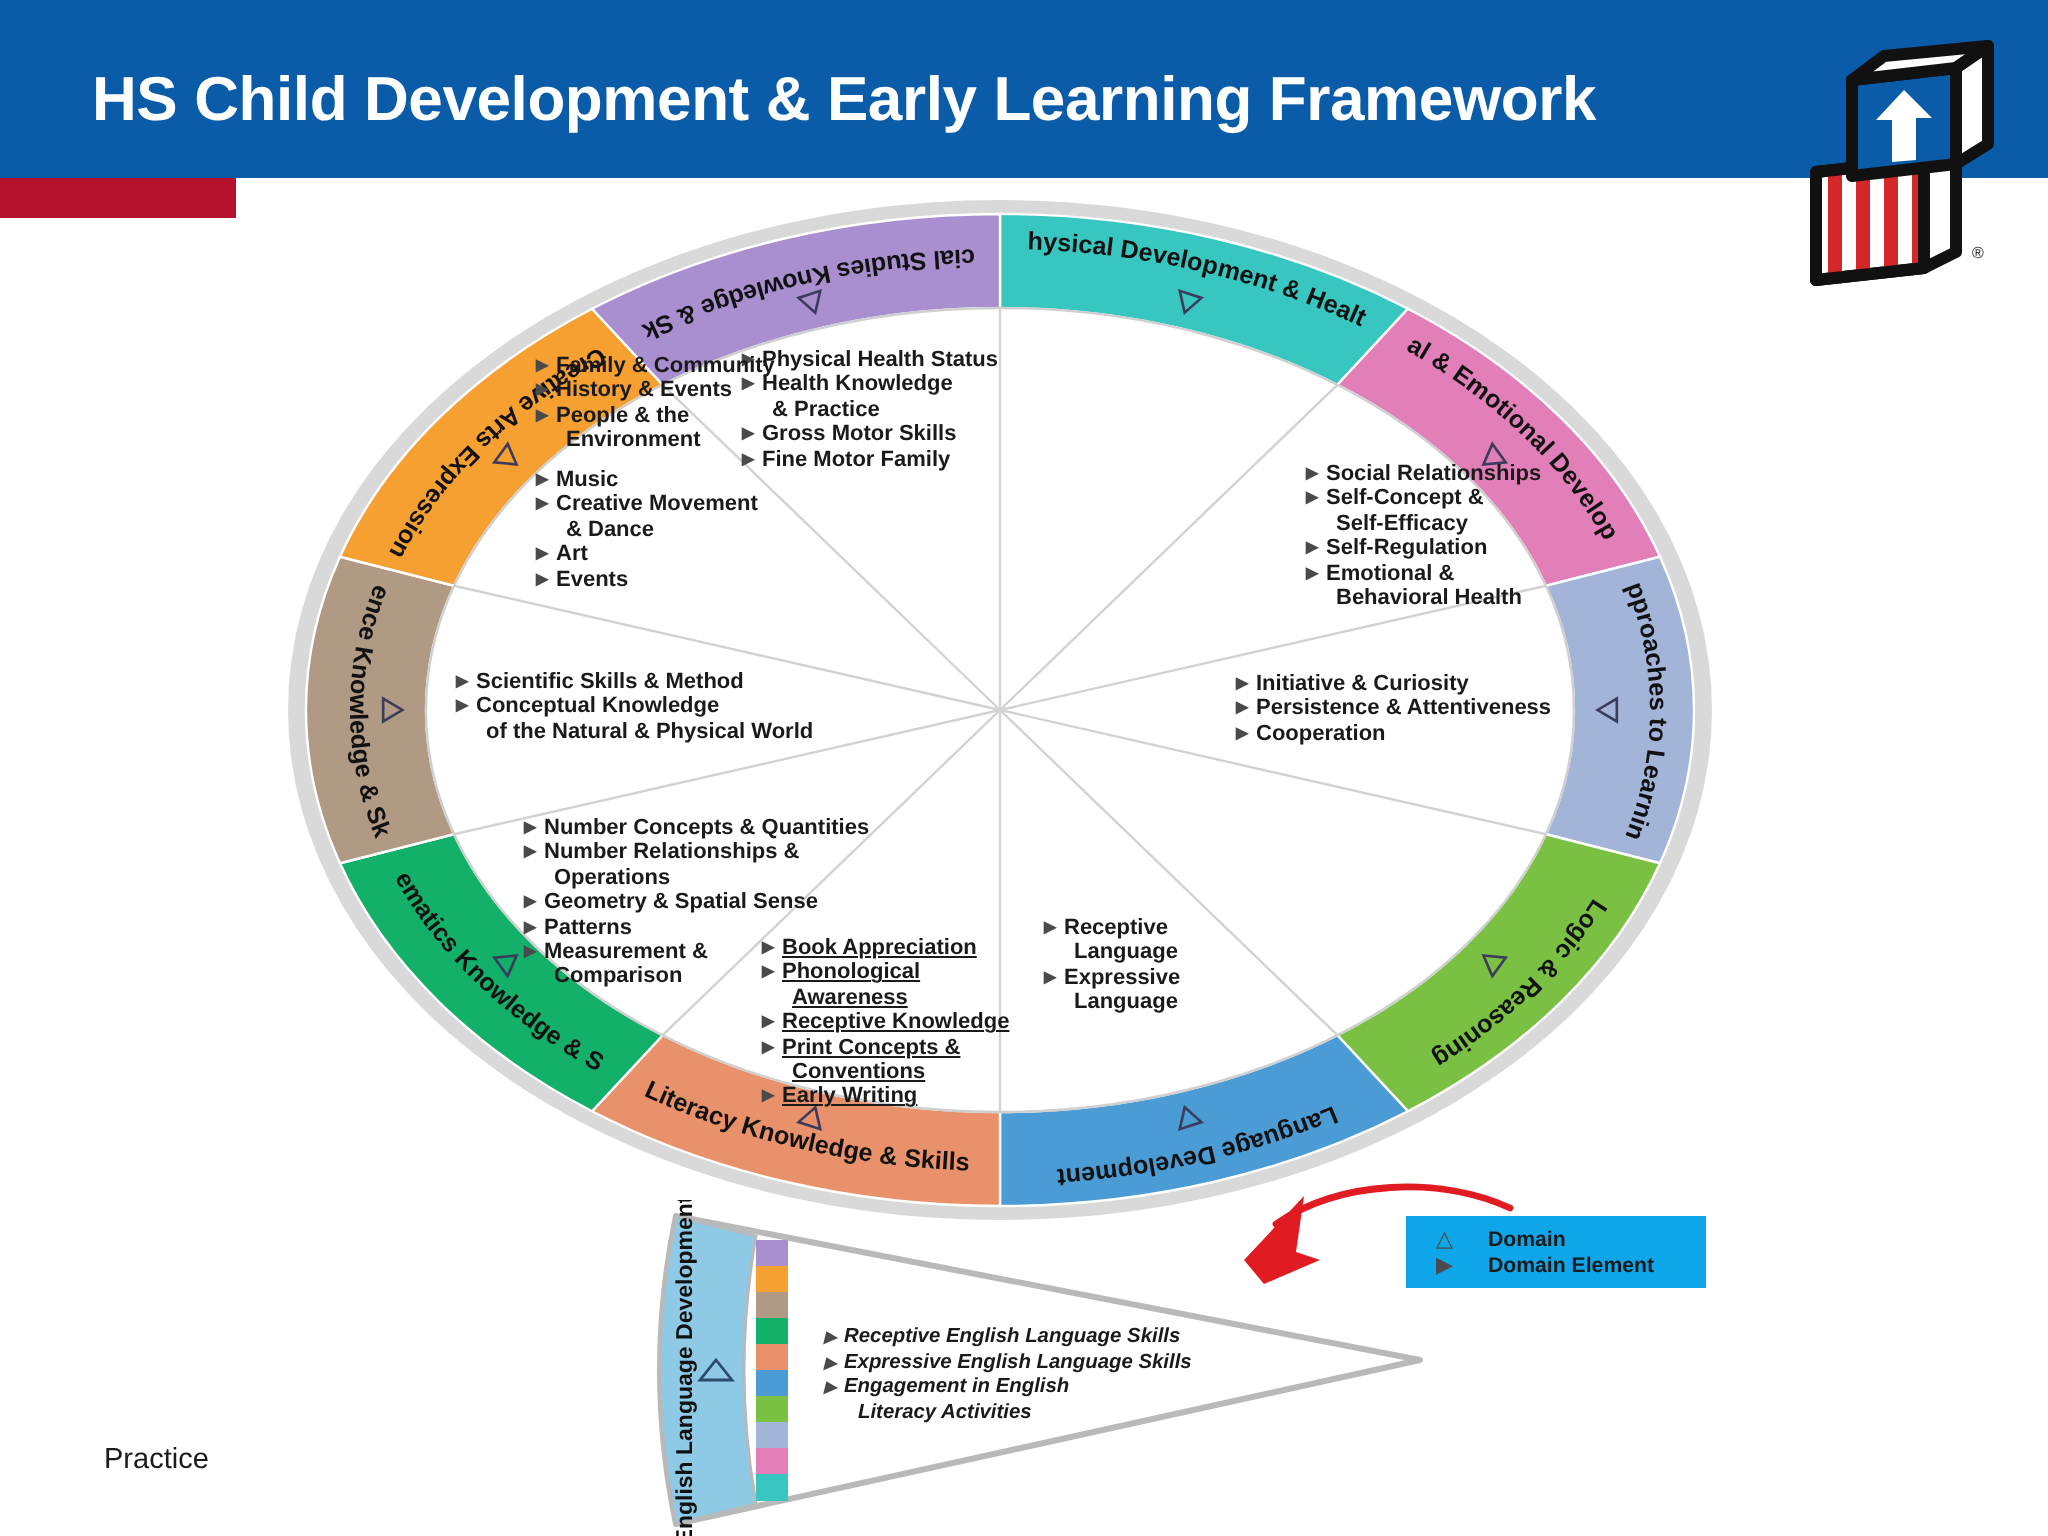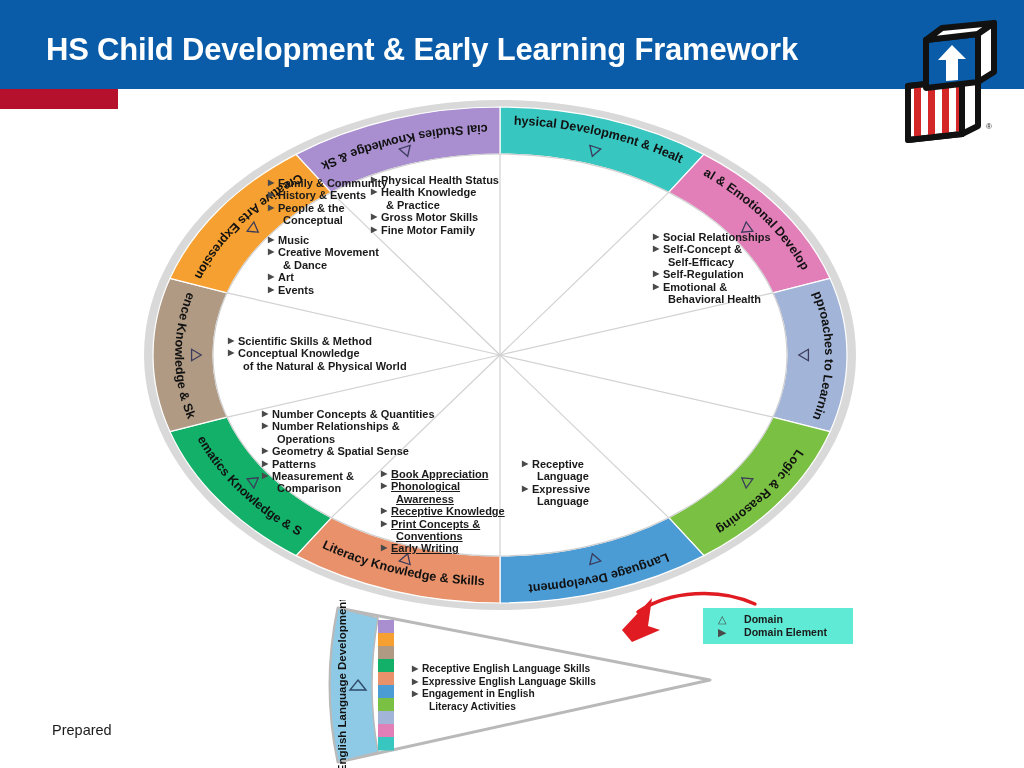--- a/index.html
+++ b/index.html
@@ -80,33 +80,33 @@
   
   .wedge {
     position: absolute; left: 320px; top: 600px;
     width: 400px; height: 168px;
   }
   .wedge-list {
     position: absolute; left: 412px; top: 663px;
     font-size: 10.2px; font-weight: bold; color: #1a1a1a;
     line-height: 12.6px; white-space: nowrap;
   }
-  .wedge-list div { position: relative; padding-left: 10px; }
+  .wedge-list div { position: relative; padding-left: 10px; font-style: italic; }
   .wedge-list div::before {
     content: "\25B6"; position: absolute; left: 0; top: 0;
     font-size: 8px; color: #4a4a4a;
   }
   .wedge-list div.cont { padding-left: 17px; }
   .wedge-list div.cont::before { content: ""; }
 
   
   .legend {
     position: absolute; left: 703px; top: 608px;
     width: 150px; height: 36px;
-    background: #5eead4;
+    background: #0ea5e9;
   }
   .legend-row {
     position: absolute;
     font-size: 10.6px; font-weight: bold; color: #1a1a1a;
     white-space: nowrap;
   }
   .legend-row.r1 { left: 15px; top: 5px; }
   .legend-row.r2 { left: 15px; top: 18px; }
   .legend-glyph {
     display: inline-block; width: 26px; color: #4a4a4a;
@@ -256,20 +256,25 @@
 
   <div class="elist" style="left:653px; top:231px;">
     <div>Social Relationships</div>
     <div>Self-Concept &amp;</div>
     <div class="cont">Self-Efficacy</div>
     <div>Self-Regulation</div>
     <div>Emotional &amp;</div>
     <div class="cont">Behavioral Health</div>
   </div>
 
+  <div class="elist" style="left:618px; top:336px;">
+    <div>Initiative &amp; Curiosity</div>
+    <div>Persistence &amp; Attentiveness</div>
+    <div>Cooperation</div>
+  </div>
 
 
   <div class="elist" style="left:522px; top:458px;">
     <div>Receptive</div>
     <div class="cont">Language</div>
     <div>Expressive</div>
     <div class="cont">Language</div>
   </div>
 
   <div class="elist" style="left:381px; top:468px;text-decoration:underline;">
@@ -303,21 +308,21 @@
     <div>Creative Movement</div>
     <div class="cont">&amp; Dance</div>
     <div>Art</div>
     <div>Events</div>
   </div>
 
   <div class="elist" style="left:268px; top:177px;">
     <div>Family &amp; Community</div>
     <div>History &amp; Events</div>
     <div>People &amp; the</div>
-    <div class="cont">Conceptual</div>
+    <div class="cont">Environment</div>
   </div>
 
   <div class="wedge">
     <svg width="400" height="170" viewBox="0 0 400 170">
 
       <path d="M 18,8 L 390,80 L 18,162 Q 2,85 18,8 Z" fill="#ffffff" stroke="#b9b9b9" stroke-width="3" stroke-linejoin="round"></path>
 
       <path d="M 18,8 Q 2,85 18,162 L 58,152 Q 46,85 58,18 Z" fill="#8ecae6" stroke="#b9b9b9" stroke-width="1.5"></path>
 
       <g id="wedge-stripes">
@@ -353,15 +358,15 @@
 
   <div class="legend">
     <div class="legend-row r1">
       <span class="legend-glyph">△</span><span class="legend-label">Domain</span>
     </div>
     <div class="legend-row r2">
       <span class="legend-glyph">▶</span><span class="legend-label">Domain Element</span>
     </div>
   </div>
 
-  <div class="prepared">Prepared</div>
+  <div class="prepared">Practice</div>
 
 </div>
 
 </body></html>

